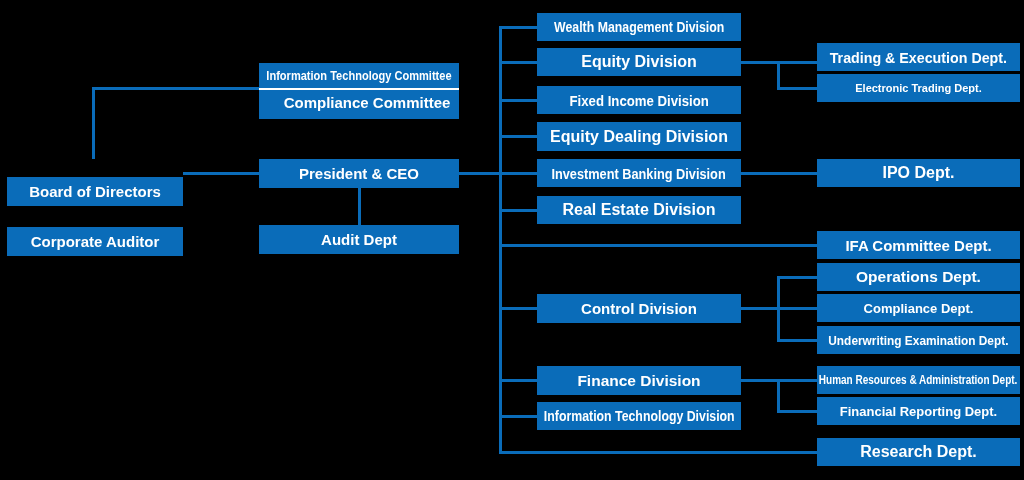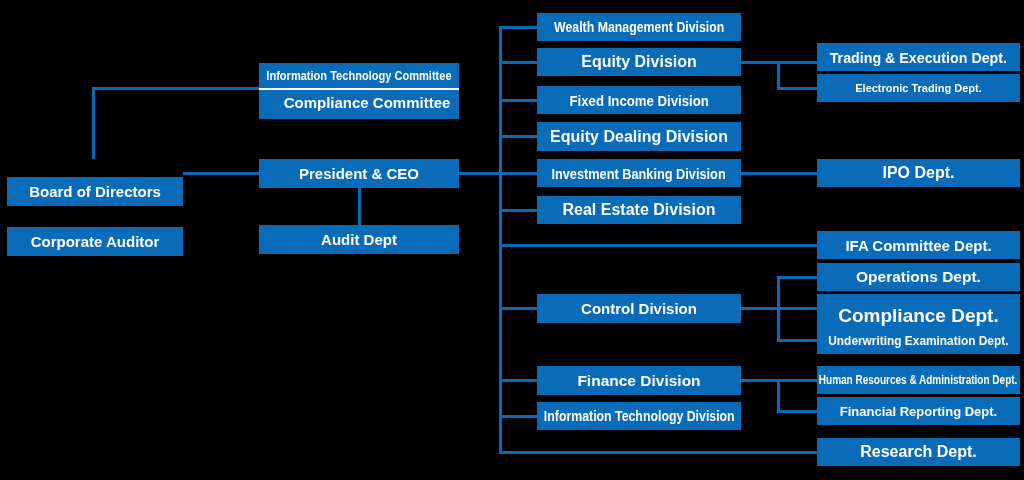--- a/index.html
+++ b/index.html
@@ -128,21 +128,21 @@
   </div>
   <div class="node" style="left:817px;top:159px;width:203px;height:28px;font-size:16px;">
     <span>IPO Dept.</span>
   </div>
   <div class="node" style="left:817px;top:231px;width:203px;height:28px;font-size:15px;">
     <span>IFA Committee Dept.</span>
   </div>
   <div class="node" style="left:817px;top:263px;width:203px;height:28px;font-size:15.5px;">
     <span>Operations Dept.</span>
   </div>
-  <div class="node" style="left:817px;top:294px;width:203px;height:44px;font-size:19px;">
+  <div class="node" style="left:817px;top:294px;width:203px;height:28px;font-size:13px;">
     <span>Compliance Dept.</span>
   </div>
   <div class="node c88" style="left:817px;top:326px;width:203px;height:28px;font-size:13.5px;">
     <span>Underwriting Examination Dept.</span>
   </div>
   <div class="node c80" style="left:817px;top:366px;width:203px;height:28px;font-size:12.5px;">
     <span>Human Resources &amp; Administration Dept.</span>
   </div>
   <div class="node" style="left:817px;top:397px;width:203px;height:28px;font-size:13px;">
     <span>Financial Reporting Dept.</span>

